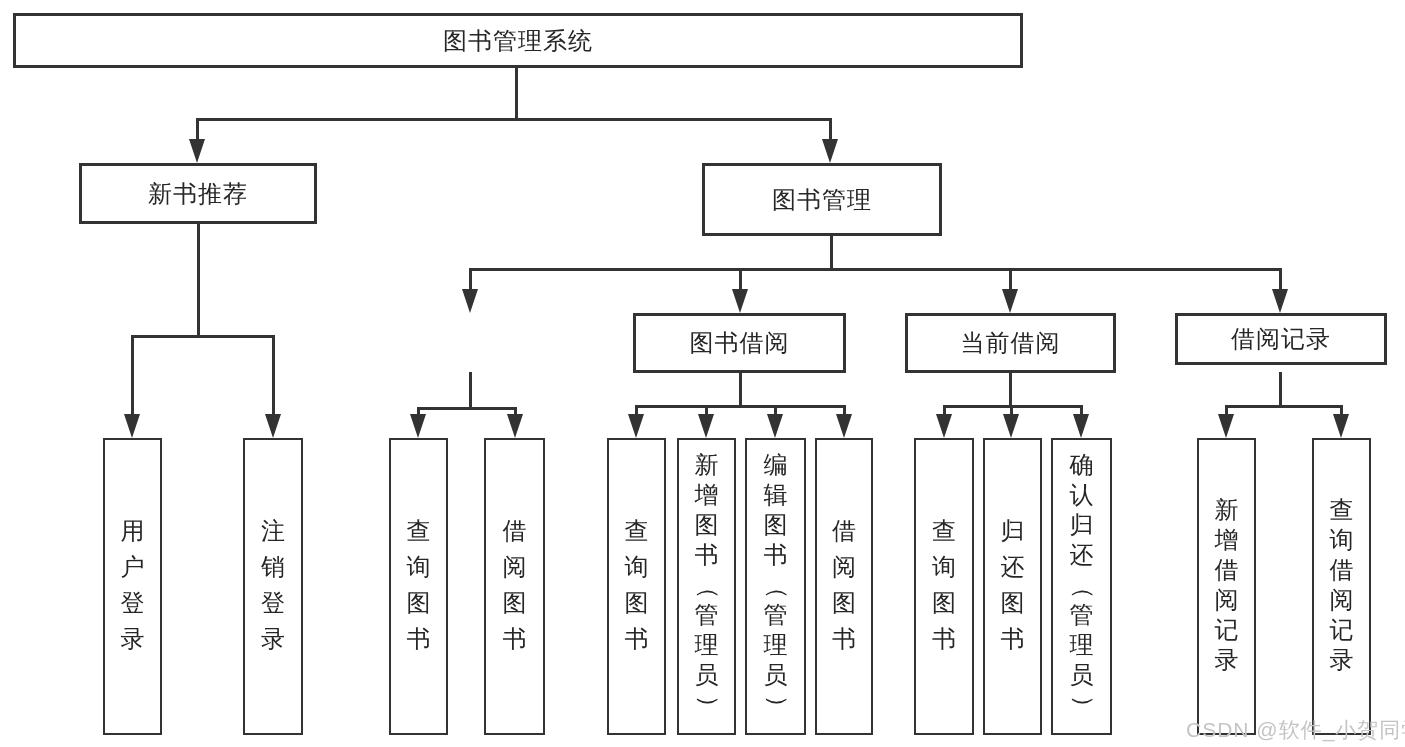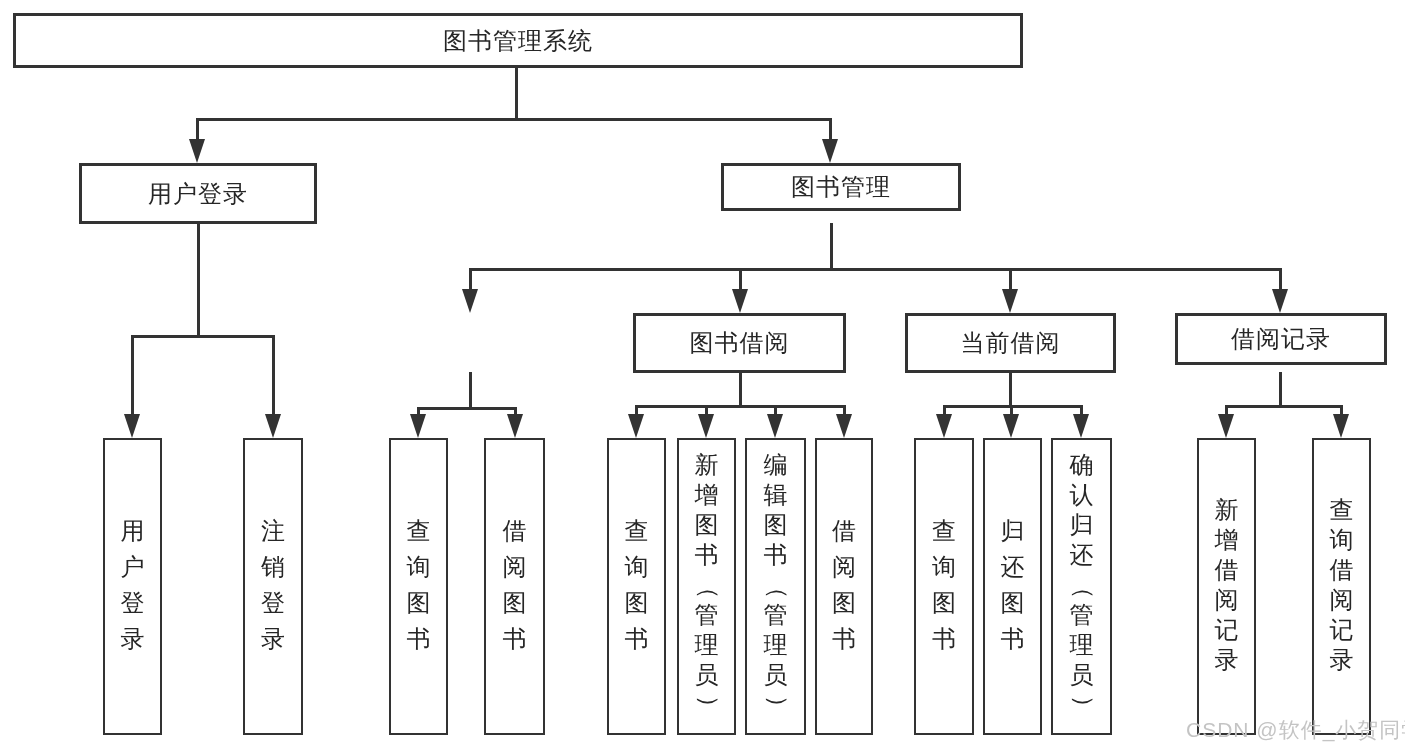--- a/index.html
+++ b/index.html
@@ -49,23 +49,23 @@
     letter-spacing:1px;
   }
 </style>
 </head>
 <body>
 
 <div id="canvas">
 
   <div class="box" style="left:13px; top:13px; width:1010px; height:55px;">图书管理系统</div>
 
-  <div class="box" style="left:79px; top:163px; width:238px; height:61px;">用户登录</div>
-
-  <div class="box" style="left:721px; top:163px; width:240px; height:48px;text-align:right;">图书管理</div>
+  <div class="box" style="left:79px; top:163px; width:238px; height:61px;">新书推荐</div>
+
+  <div class="box" style="left:702px; top:163px; width:240px; height:73px;text-align:right;">图书管理</div>
 
 
   <div class="box" style="left:905px; top:313px; width:211px; height:60px;">当前借阅</div>
 
   <div class="box" style="left:633px; top:313px; width:213px; height:60px;">图书借阅</div>
 
   <div class="box" style="left:1175px; top:313px; width:212px; height:52px;">借阅记录</div>
 
   <div class="box leaf" style="left: 103px; top: 438px; width: 59px; height: 297px; gap: 12px;">
       <span>用</span>

